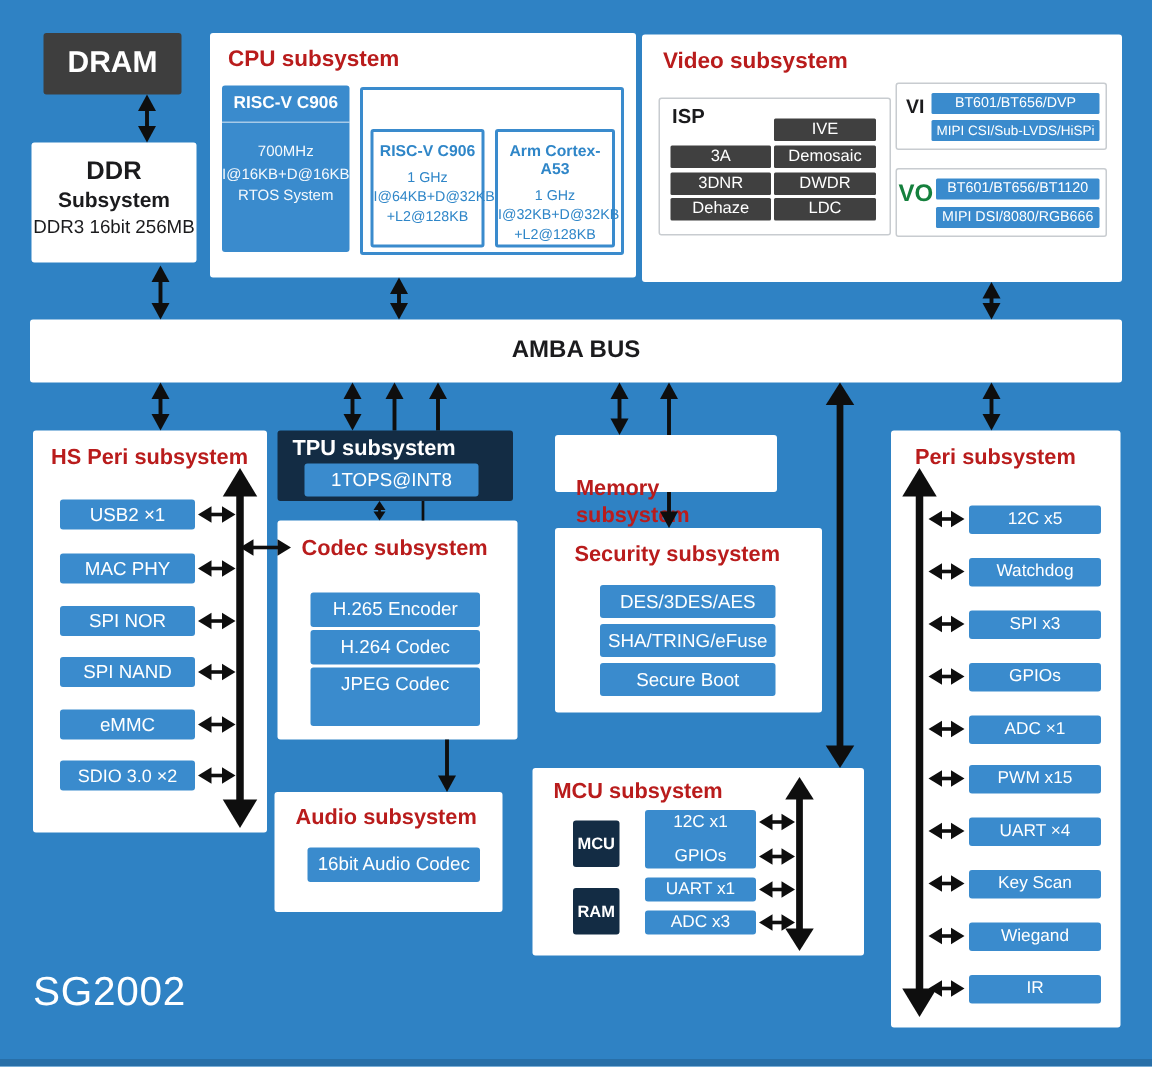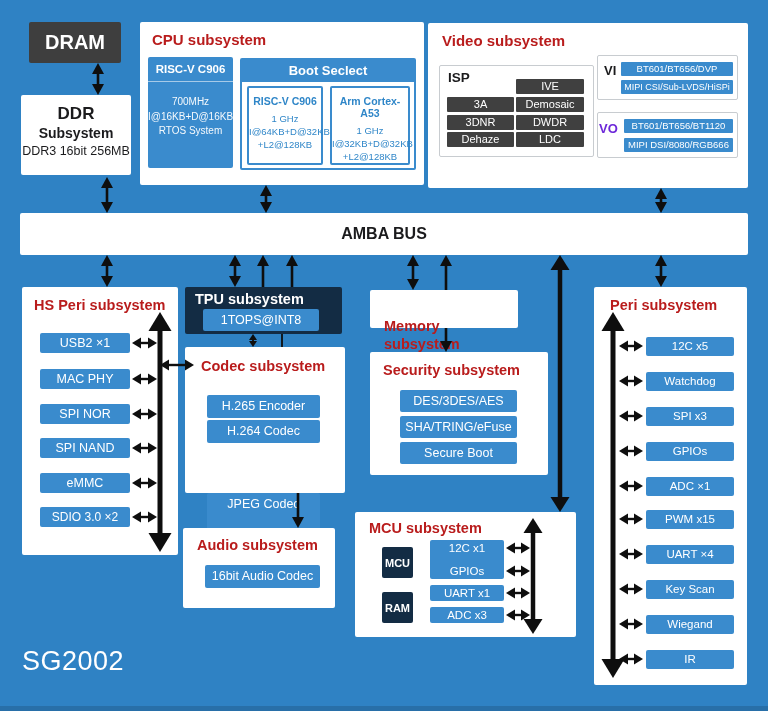--- a/index.html
+++ b/index.html
@@ -37,21 +37,20 @@
     <div style="position:absolute;left:8px;top:35px;width:85px;height:111px;background:#3A8BCD;border-radius:2px;color:#FFF;text-align:center;">
       <div style="height:24px;line-height:25px;font-size:11.5px;font-weight:bold;border-bottom:1px solid rgba(255,255,255,0.55);">RISC-V C906</div>
       <div style="padding-top:13px;font-size:10px;line-height:14.5px;color:rgba(255,255,255,0.95);">
         <div>700MHz</div>
         <div>I@16KB+D@16KB</div>
         <div>RTOS System</div>
       </div>
     </div>
 
     <div style="position:absolute;left:100px;top:36px;width:176px;height:112px;border:2px solid #3A8BCD;border-radius:2px;box-sizing:border-box;background:#FFF;">
-      <div style="height:22px;line-height:22px;background:#3A8BCD;color:#FFF;text-align:center;font-size:13px;font-weight:600;">Boot Seclect</div>
       <div style="position:absolute;left:5px;top:26px;width:76px;height:79px;border:2px solid #3A8BCD;border-radius:2px;box-sizing:border-box;text-align:center;">
         <div class="bluetext" style="font-size:10.5px;font-weight:bold;margin-top:7px;">RISC-V C906</div>
         <div class="bluetext" style="font-size:9.5px;line-height:13px;margin-top:5px;">
           <div>1 GHz</div>
           <div>I@64KB+D@32KB</div>
           <div>+L2@128KB</div>
         </div>
       </div>
       <div style="position:absolute;left:88px;top:26px;width:80px;height:79px;border:2px solid #3A8BCD;border-radius:2px;box-sizing:border-box;text-align:center;">
         <div class="bluetext" style="font-size:10.5px;font-weight:bold;margin-top:7px;">Arm Cortex-A53</div>
@@ -78,21 +77,21 @@
       <div class="cell" style="left:76px;top:66px;width:68px;height:15px;line-height:15px;">LDC</div>
     </div>
 
     <div style="position:absolute;left:169px;top:32px;width:141px;height:45px;border:1px solid #C8CCD0;border-radius:2px;box-sizing:border-box;">
       <div style="position:absolute;left:6px;top:7px;font-size:13px;font-weight:bold;color:#1B1B1D;">VI</div>
       <div class="pill" style="left:23px;top:6px;width:112px;height:14px;line-height:14px;">BT601/BT656/DVP</div>
       <div class="pill" style="left:23px;top:24px;width:112px;height:14px;line-height:14px;font-size:9px;">MIPI CSI/Sub-LVDS/HiSPi</div>
     </div>
 
     <div style="position:absolute;left:169px;top:89px;width:141px;height:46px;border:1px solid #C8CCD0;border-radius:2px;box-sizing:border-box;">
-      <div style="position:absolute;left:1px;top:8px;font-size:13px;font-weight:bold;color:#6d28d9;">VO</div>
+      <div style="position:absolute;left:1px;top:8px;font-size:16px;font-weight:bold;color:#15803d;">VO</div>
       <div class="pill" style="left:26px;top:6px;width:109px;height:14px;line-height:14px;">BT601/BT656/BT1120</div>
       <div class="pill" style="left:26px;top:25px;width:109px;height:14px;line-height:14px;">MIPI DSI/8080/RGB666</div>
     </div>
   </div>
 
   <div class="panel" style="left:20px;top:213px;width:728px;height:42px;display:flex;align-items:center;justify-content:center;">
     <span style="font-size:16px;font-weight:600;color:#1B1B1D;">AMBA BUS</span>
   </div>
 
   <div class="panel" style="left:22px;top:287px;width:156px;height:268px;">
@@ -107,21 +106,21 @@
 
   <div class="panel dark" style="left:185px;top:287px;width:157px;height:47px;">
     <div class="title" style="left:10px;top:4px;color:#FFF;">TPU subsystem</div>
     <div class="blue-item" style="left:18px;top:22px;width:116px;height:22px;line-height:22px;">1TOPS@INT8</div>
   </div>
 
   <div class="panel" style="left:185px;top:347px;width:160px;height:146px;">
     <div class="title" style="left:16px;top:11px;">Codec subsystem</div>
     <div class="blue-item" style="left:22px;top:48px;width:113px;height:23px;line-height:23px;">H.265 Encoder</div>
     <div class="blue-item" style="left:22px;top:73px;width:113px;height:23px;line-height:23px;">H.264 Codec</div>
-    <div class="blue-item" style="left:22px;top:98px;width:113px;height:39px;line-height:23px;margin-top:48px;">JPEG Codec</div>
+    <div class="blue-item" style="left:22px;top:98px;width:113px;height:39px;line-height:23px;">JPEG Codec</div>
   </div>
 
   <div class="panel" style="left:370px;top:290px;width:148px;height:38px;">
     <div class="title" style="left:14px;top:2px;white-space:normal;width:90px;line-height:18px;margin-top:25px;">Memory subsystem</div>
   </div>
 
   <div class="panel" style="left:370px;top:352px;width:178px;height:123px;">
     <div class="title" style="left:13px;top:10px;">Security subsystem</div>
     <div class="blue-item" style="left:30px;top:38px;width:117px;height:22px;line-height:22px;">DES/3DES/AES</div>
     <div class="blue-item" style="left:30px;top:64px;width:117px;height:22px;line-height:22px;">SHA/TRING/eFuse</div>

